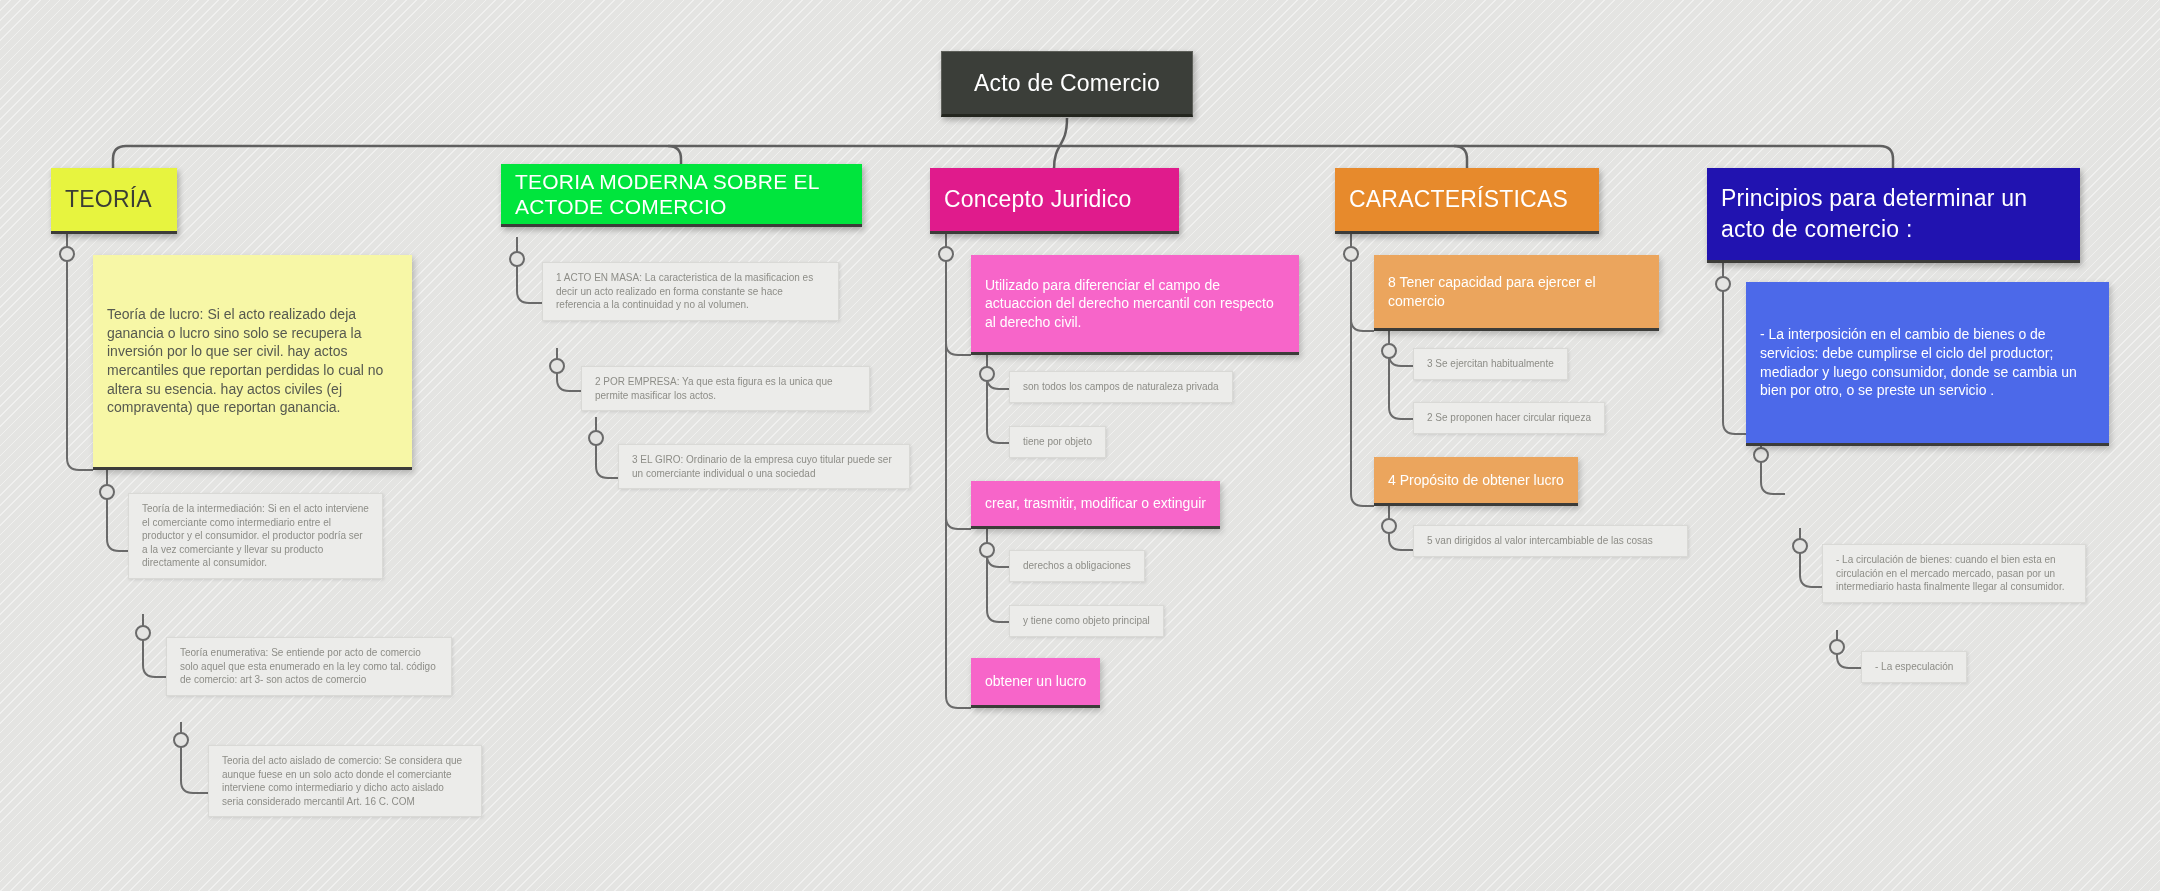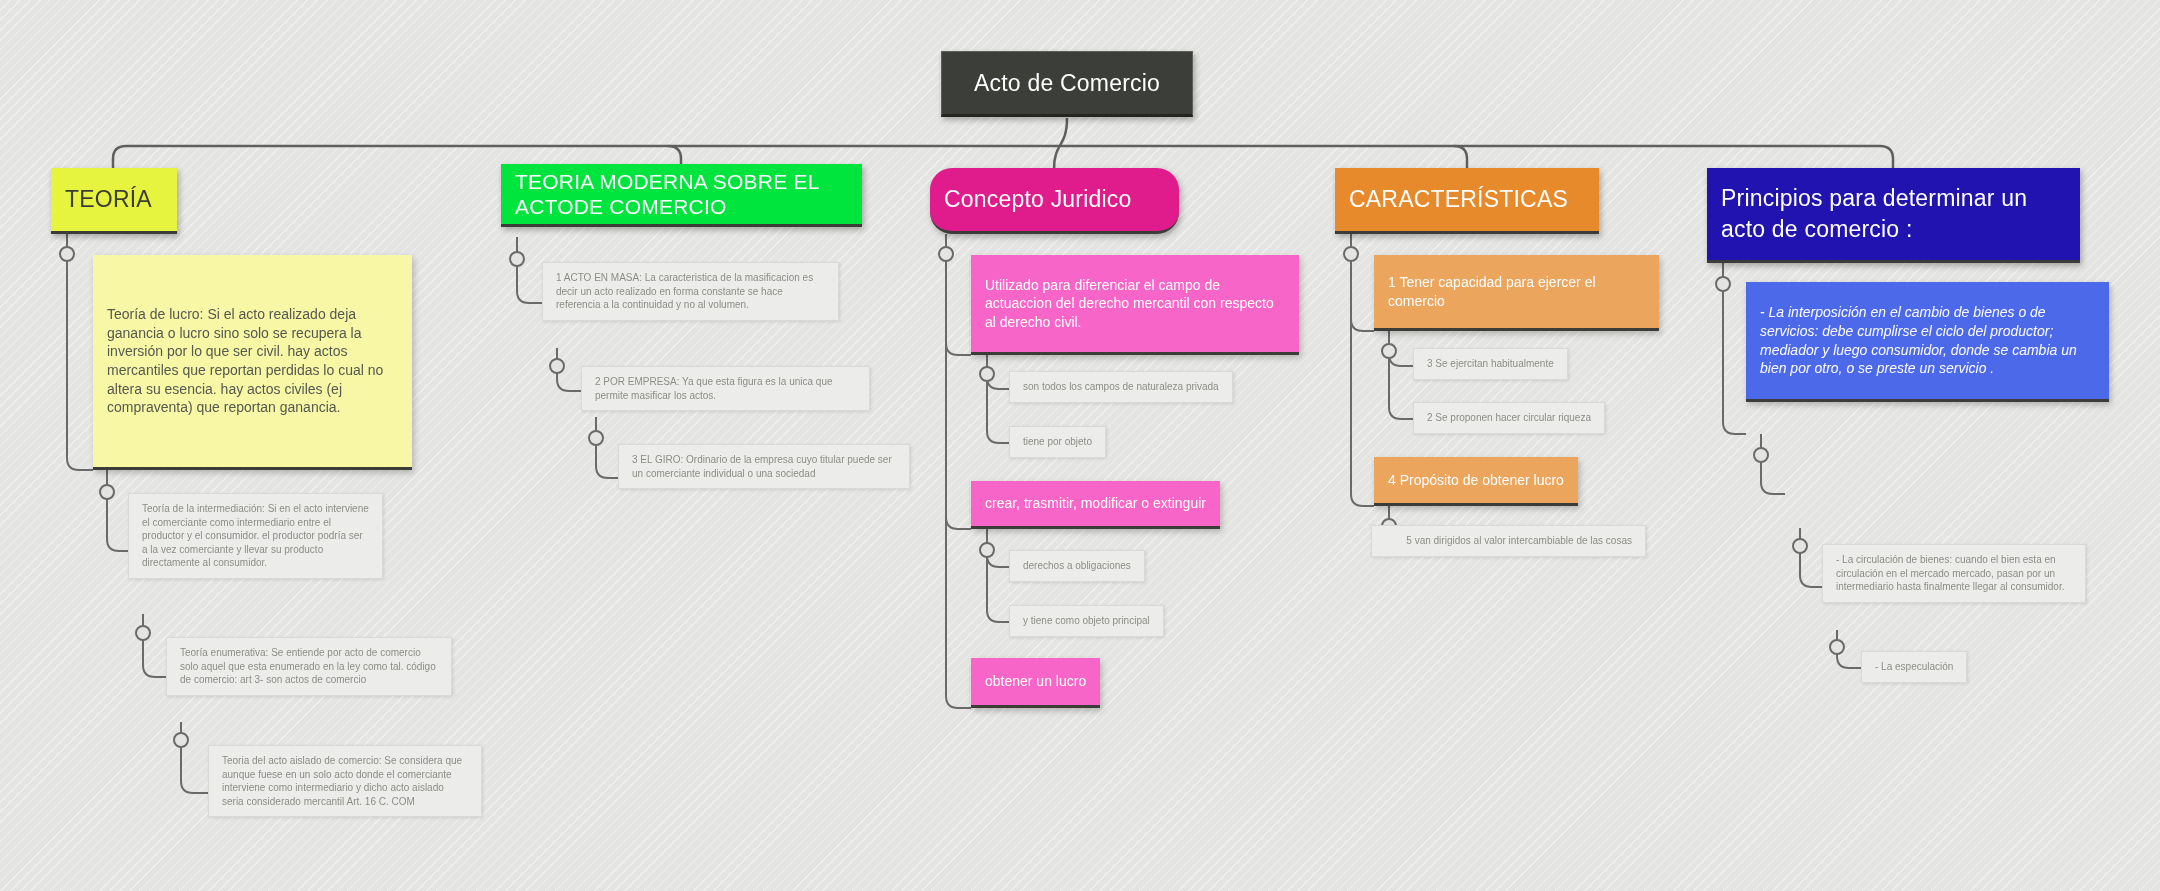--- a/index.html
+++ b/index.html
@@ -94,34 +94,34 @@
   <div class="node cchild" style="left:93px;top:255px;width:319px;height:215px;background:#f7f7a6;color:#565950;">Teoría de lucro: Si el acto realizado deja ganancia o lucro sino solo se recupera la inversión por lo que ser civil. hay actos mercantiles que reportan perdidas lo cual no altera su esencia. hay actos civiles (ej compraventa) que reportan ganancia.</div>
   <div class="node plain" style="left:128px;top:493px;width:255px;">Teoría de la intermediación: Si en el acto interviene el comerciante como intermediario entre el productor y el consumidor. el productor podría ser a la vez comerciante y llevar su producto directamente al consumidor.</div>
   <div class="node plain" style="left:166px;top:637px;width:286px;">Teoría enumerativa: Se entiende por acto de comercio solo aquel que esta enumerado en la ley como tal. código de comercio: art 3- son actos de comercio</div>
   <div class="node plain" style="left:208px;top:745px;width:274px;">Teoria del acto aislado de comercio: Se considera que aunque fuese en un solo acto donde el comerciante interviene como intermediario y dicho acto aislado seria considerado mercantil Art. 16 C. COM</div>
 
   <div class="node topic" style="left:501px;top:164px;width:361px;height:63px;background:#00e53d;font-size:21px;line-height:1.2;">TEORIA MODERNA SOBRE EL ACTODE COMERCIO</div>
   <div class="node plain" style="left:542px;top:262px;width:297px;">1 ACTO EN MASA: La caracteristica de la masificacion es decir un acto realizado en forma constante se hace referencia a la continuidad y no al volumen.</div>
   <div class="node plain" style="left:581px;top:366px;width:289px;">2 POR EMPRESA: Ya que esta figura es la unica que permite masificar los actos.</div>
   <div class="node plain" style="left:618px;top:444px;width:292px;">3 EL GIRO: Ordinario de la empresa cuyo titular puede ser un comerciante individual o una sociedad</div>
 
-  <div class="node topic" style="left:930px;top:168px;width:249px;height:66px;background:#e01b8c;border-radius:22px;">Concepto Juridico</div>
+  <div class="node topic" style="left:930px;top:168px;width:249px;height:66px;background:#e01b8c;">Concepto Juridico</div>
   <div class="node cchild" style="left:971px;top:255px;width:328px;height:100px;background:#f765c9;">Utilizado para diferenciar el campo de actuaccion del derecho mercantil con respecto al derecho civil.</div>
   <div class="node plain nowrap" style="left:1009px;top:371px;">son todos los campos de  naturaleza privada</div>
   <div class="node plain nowrap" style="left:1009px;top:426px;">tiene por objeto</div>
   <div class="node cchild nowrap" style="left:971px;top:481px;height:48px;background:#f765c9;">crear, trasmitir, modificar o extinguir</div>
   <div class="node plain nowrap" style="left:1009px;top:550px;">derechos a obligaciones</div>
   <div class="node plain nowrap" style="left:1009px;top:605px;">y tiene como objeto principal</div>
   <div class="node cchild nowrap" style="left:971px;top:658px;height:50px;background:#f765c9;">obtener un lucro</div>
 
   <div class="node topic" style="left:1335px;top:168px;width:264px;height:66px;background:#e78a2c;">CARACTERÍSTICAS</div>
-  <div class="node cchild" style="left:1374px;top:255px;width:285px;height:76px;background:#eba55d;">1 Tener capacidad para ejercer el comercio</div>
+  <div class="node cchild" style="left:1374px;top:255px;width:285px;height:76px;background:#eba55d;">8 Tener capacidad para ejercer el comercio</div>
   <div class="node plain nowrap" style="left:1413px;top:348px;">3 Se ejercitan habitualmente</div>
   <div class="node plain nowrap" style="left:1413px;top:402px;">2 Se proponen hacer circular riqueza</div>
   <div class="node cchild nowrap" style="left:1374px;top:457px;height:49px;background:#eba55d;">4 Propósito de obtener lucro</div>
-  <div class="node plain" style="left:1371px;top:525px;width:275px;text-align:right;">5 van dirigidos al valor intercambiable de las cosas</div>
+  <div class="node plain" style="left:1413px;top:525px;width:275px;">5 van dirigidos al valor intercambiable de las cosas</div>
 
   <div class="node topic" style="left:1707px;top:168px;width:373px;height:95px;background:#2113b0;line-height:1.35;">Principios para determinar un acto de comercio :</div>
-  <div class="node cchild" style="left:1746px;top:282px;width:363px;height:120px;background:#4c69e9;font-style:italic;">- La interposición en el cambio de bienes o de servicios: debe cumplirse el ciclo del productor; mediador y luego consumidor, donde se cambia un bien por otro, o se preste un servicio .</div>
+  <div class="node cchild" style="left:1746px;top:282px;width:363px;height:164px;background:#4c69e9;">- La interposición en el cambio de bienes o de servicios: debe cumplirse el ciclo del productor; mediador y luego consumidor, donde se cambia un bien por otro, o se preste un servicio .</div>
   <div class="node plain" style="left:1822px;top:544px;width:264px;">- La circulación de bienes: cuando el bien esta en circulación en el mercado mercado, pasan por un intermediario hasta finalmente llegar al consumidor.</div>
   <div class="node plain nowrap" style="left:1861px;top:651px;">- La especulación</div>
 
 </div>
 
 </body></html>

